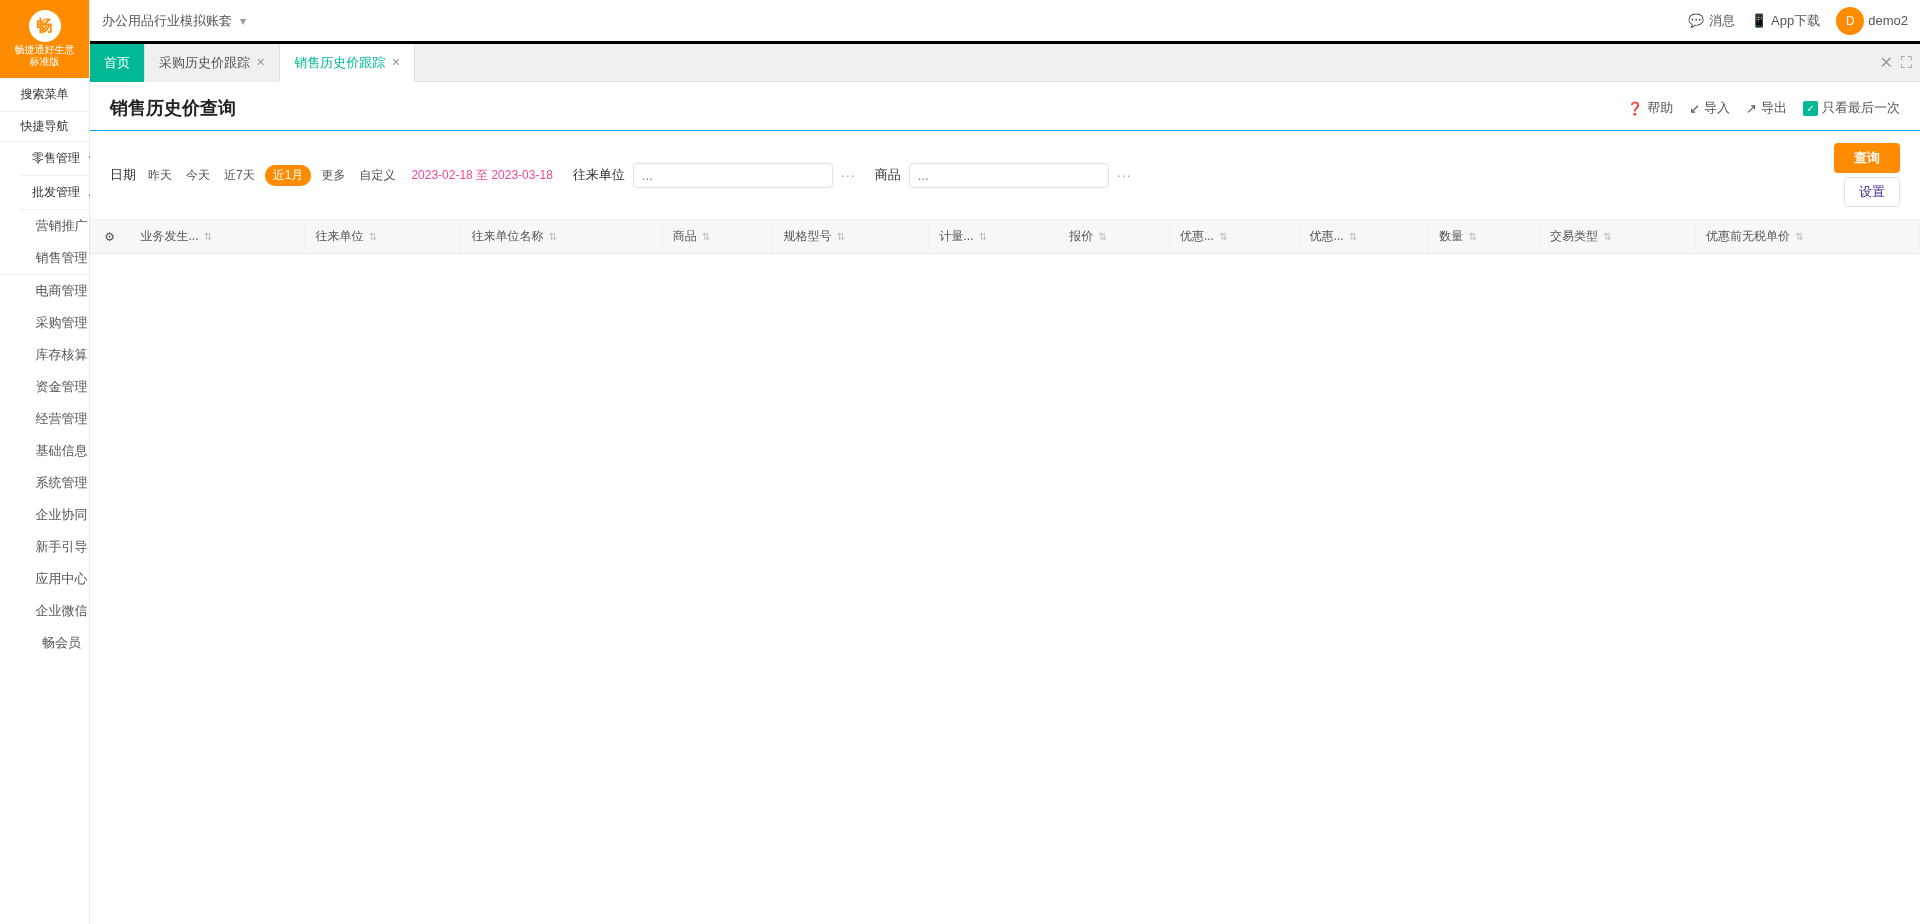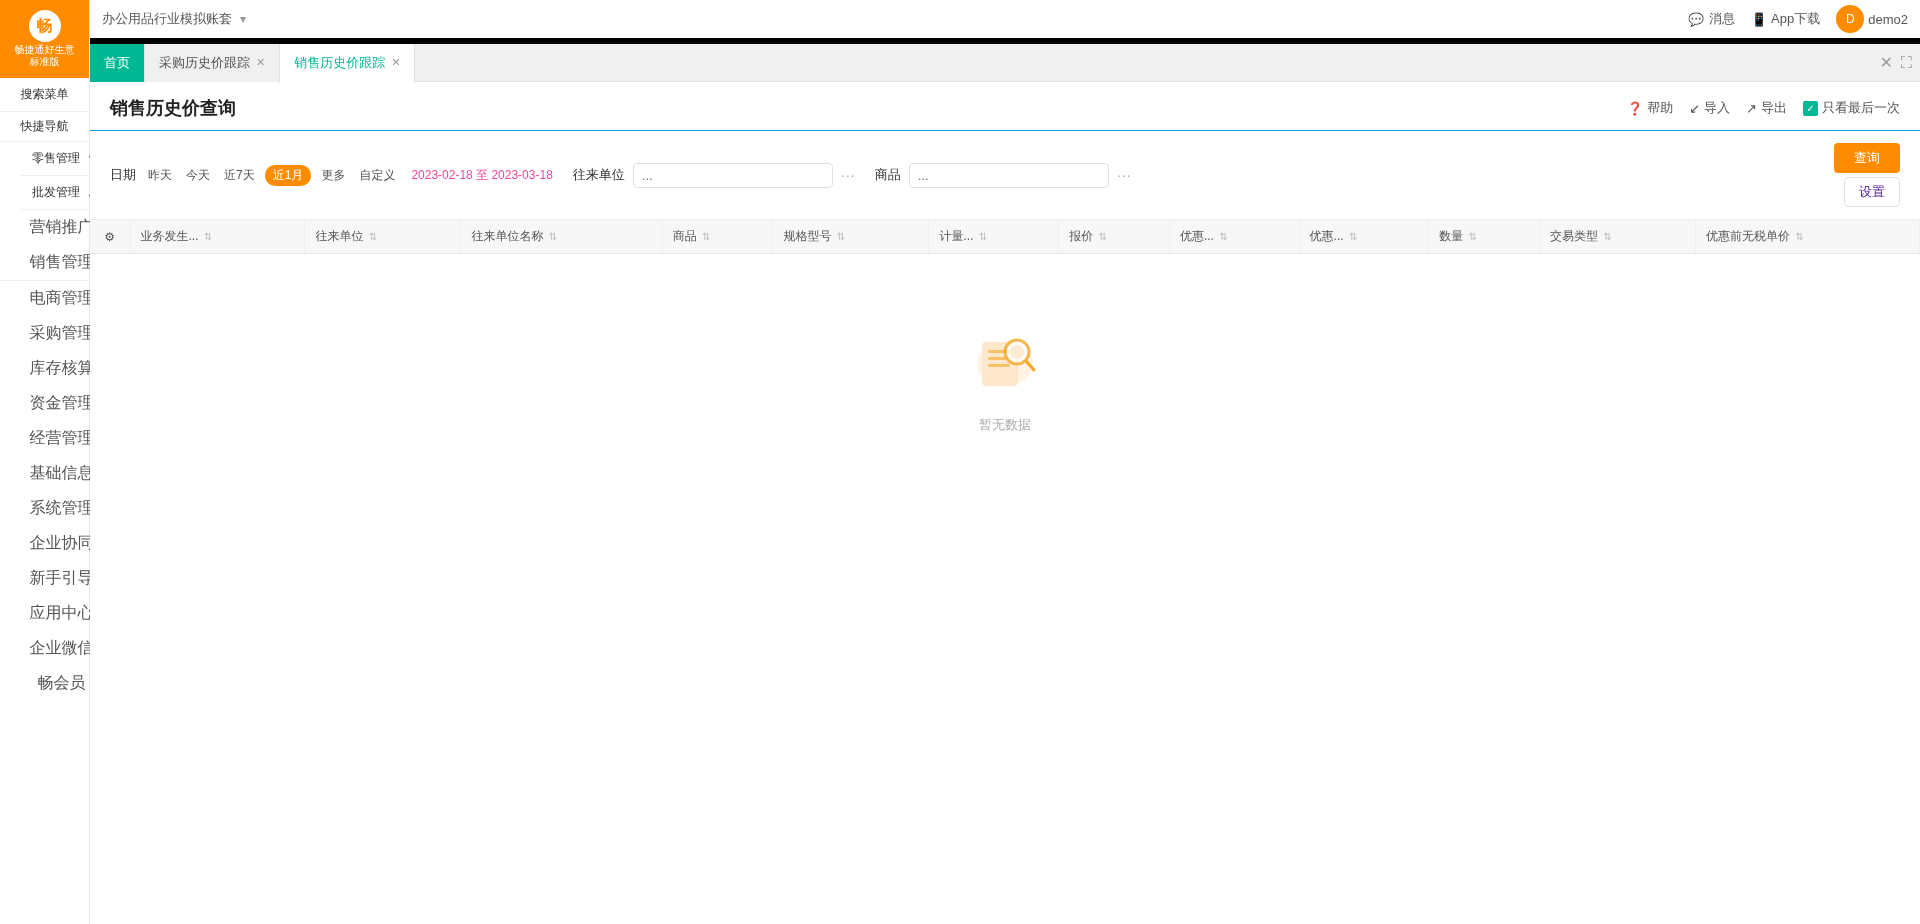--- a/index.html
+++ b/index.html
@@ -76,38 +76,38 @@
       gap: 7px;
       margin-left: 40px;
     }
     .sidebar-section .arrow {
       font-size: 10px;
     }
     .sidebar-sub-item {
       width: 100%;
       text-align: center;
       padding: 7px 0;
-      font-size: 16px;
+      font-size: 13px;
       color: #555;
       cursor: pointer;
       margin-left: 34px;
     }
 
     
     .main {
       flex: 1;
       display: flex;
       flex-direction: column;
       overflow: hidden;
     }
 
     
     .topbar {
       background: #fff;
-      border-bottom: 6px solid #000000;
+      border-bottom: 3px solid #000000;
       height: 44px;
       display: flex;
       align-items: center;
       padding: 0 12px;
       justify-content: space-between;
       flex-shrink: 0;
     }
     .topbar-left {
       display: flex;
       align-items: center;
@@ -309,20 +309,21 @@
     }
     .query-btn {
       background: #ff8c00;
       color: #fff;
       border: none;
       border-radius: 4px;
       padding: 6px 20px;
       font-size: 13px;
       cursor: pointer;
       font-family: inherit;
+      font-weight: bold;
     }
     .settings-btn {
       background: #fff;
       border: 1px solid #e0e0e0;
       border-radius: 4px;
       padding: 5px 14px;
       font-size: 13px;
       cursor: pointer;
       color: #4c1d95;
       font-family: inherit;
@@ -587,30 +588,16 @@
             <th>
               <span>优惠前无税单价</span>
               <span class="sort-icon">⇅</span>
             </th>
           </tr>
         </thead>
         <tbody id="table-body">
         </tbody>
       </table>
 
-      <div class="empty-state">
-        <svg class="empty-icon" viewBox="0 0 90 90" fill="none" xmlns="http://www.w3.org/2000/svg">
-
-          <ellipse cx="45" cy="50" rx="28" ry="22" fill="#fde8cc" opacity="0.5"></ellipse>
-          <rect x="22" y="28" width="36" height="44" rx="4" fill="#fde8cc"></rect>
-          <rect x="28" y="36" width="24" height="3" rx="1.5" fill="#f5a623" opacity="0.6"></rect>
-          <rect x="28" y="43" width="18" height="3" rx="1.5" fill="#f5a623" opacity="0.6"></rect>
-          <rect x="28" y="50" width="22" height="3" rx="1.5" fill="#f5a623" opacity="0.6"></rect>
-          <circle cx="57" cy="38" r="12" fill="#fff" stroke="#f5a623" stroke-width="3" opacity="0.8"></circle>
-          <circle cx="57" cy="38" r="7" fill="#fde8cc" opacity="0.8"></circle>
-          <line x1="66" y1="47" x2="74" y2="56" stroke="#f5a623" stroke-width="3" stroke-linecap="round"></line>
-        </svg>
-        <span class="empty-text">暂无数据</span>
-      </div>
     </div>
 
   </div>
 </div>
 
 </body></html>

